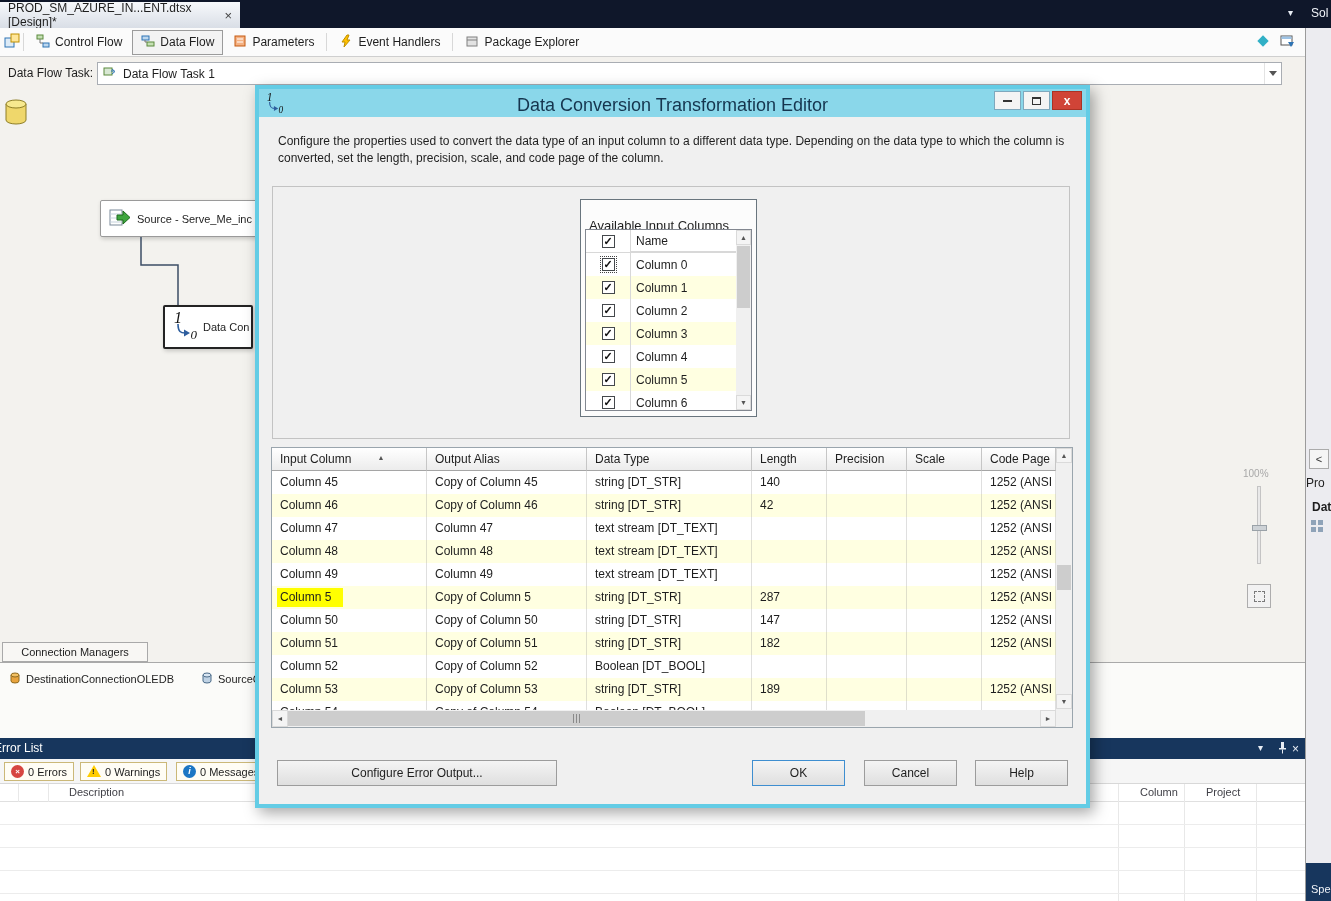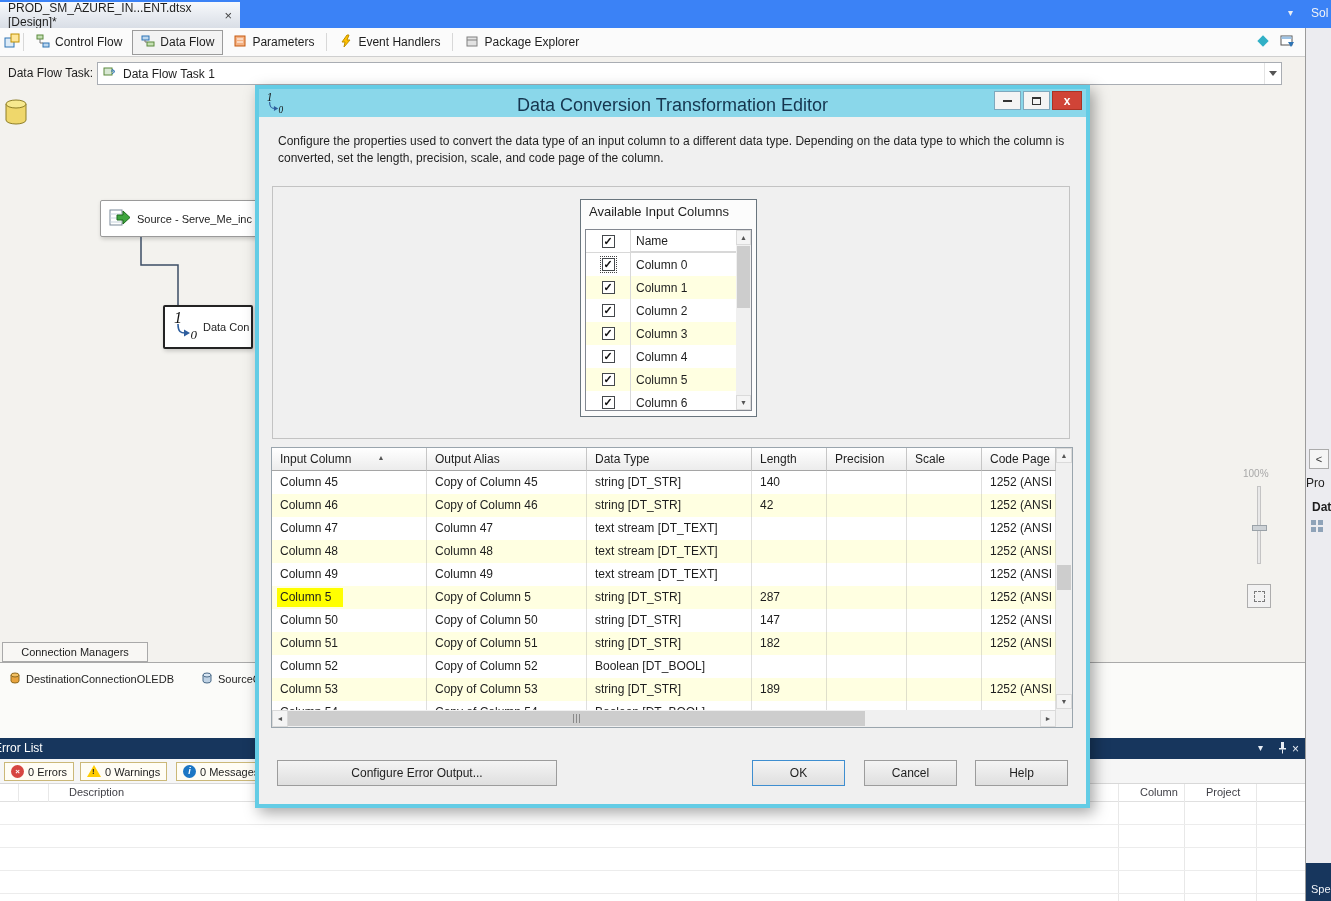--- a/index.html
+++ b/index.html
@@ -1,21 +1,21 @@
 <!DOCTYPE html>
 <html><head>
 <meta charset="utf-8">
 <style>
   *{margin:0;padding:0;box-sizing:border-box;}
   body{font-family:"Liberation Sans",sans-serif;background:#FFFFFF;}
   #screen{position:relative;width:1331px;height:901px;background:#FFFFFF;overflow:hidden;font-size:12px;color:#1E1E1E;}
   .abs{position:absolute;}
 
   
-  #doctabbar{position:absolute;left:0;top:0;width:1331px;height:28px;background:#3b82f6;}
+  #doctabbar{position:absolute;left:0;top:0;width:1331px;height:28px;background:#0f172a;}
   #doctab{position:absolute;left:0;top:2px;width:240px;height:26px;background:linear-gradient(#F7F9FC,#D9DEE6);display:flex;align-items:center;gap:8px;padding:0 8px;color:#1E1E1E;}
   #doctab .tclose{margin-left:auto;color:#444;font-size:13px;line-height:1;}
   .tb-chev{position:absolute;left:1288px;top:7px;color:#E8EDF4;font-size:10px;}
   #soltab{position:absolute;left:1311px;top:6px;color:#F0F3F8;font-size:12px;white-space:nowrap;}
 
   
   #toolbar{position:absolute;left:0;top:28px;width:1305px;height:29px;background:#FBFBFB;border-bottom:1px solid #CFCFCF;display:flex;align-items:center;padding-left:4px;}
   .tb-item{display:flex;align-items:center;gap:5px;padding:3px 8px;margin:0 1px;white-space:nowrap;}
   .tb-item.sel{border:1px solid #9B9B9B;background:#F3F3F3;}
   .tb-sep{width:1px;height:18px;background:#D8D8D8;margin:0 3px;}
@@ -83,21 +83,21 @@
   #dlg-btns{position:absolute;right:4px;top:2px;display:flex;gap:2px;}
   .wbtn{width:27px;height:19px;border:1px solid #7FA8BD;background:#F4F4F4;display:flex;align-items:center;justify-content:center;}
   .wbtn .ming{width:9px;height:2px;background:#333;}
   .wbtn .maxg{width:9px;height:8px;border:1px solid #333;border-top:2px solid #333;}
   .wbtn.close{width:30px;background:#D04437;border-color:#A93325;color:#FFF;font-weight:bold;font-size:12px;}
   #dlg-desc{position:absolute;left:19px;top:44px;width:792px;font-size:12px;line-height:17px;color:#1E1E1E;}
   #dlg-group{position:absolute;left:13px;top:97px;width:798px;height:253px;border:1px solid #C3C3C3;}
 
   
   #aic{position:absolute;left:321px;top:110px;width:177px;height:218px;background:#FCFCFC;border:1px solid #69757E;}
-  #aic .ttl{position:absolute;left:8px;top:4px;font-size:13px;white-space:nowrap;}
+  #aic .ttl{position:absolute;left:8px;top:18px;font-size:13px;white-space:nowrap;}
   #aiclist{position:absolute;left:4px;top:29px;width:167px;height:182px;background:#FFF;border:1px solid #828790;overflow:hidden;}
   .aicrow{position:relative;display:flex;height:23px;background:#FFF;align-items:center;}
   .aicrow.alt{background:#FFFFE1;}
   .aicrow .cbc{width:44px;display:flex;justify-content:center;flex:none;}
   .aicrow .nm{flex:1;border-left:1px solid #D8D8D8;align-self:stretch;display:flex;align-items:center;padding-left:5px;font-size:12px;}
   .aicrow.hdr .nm{border-bottom:1px solid #D8D8D8;}
   .aicrow.hdr{border-bottom:1px solid #D8D8D8;}
   .cb{width:13px;height:13px;border:1px solid #44484C;background:#FFF;display:flex;align-items:center;justify-content:center;font-size:11px;font-weight:bold;color:#111;line-height:1;}
   .cbfocus{outline:1px dotted #444;outline-offset:1px;}
   #aicsb{position:absolute;right:0;top:0;width:15px;height:180px;background:#F0F0F0;}

